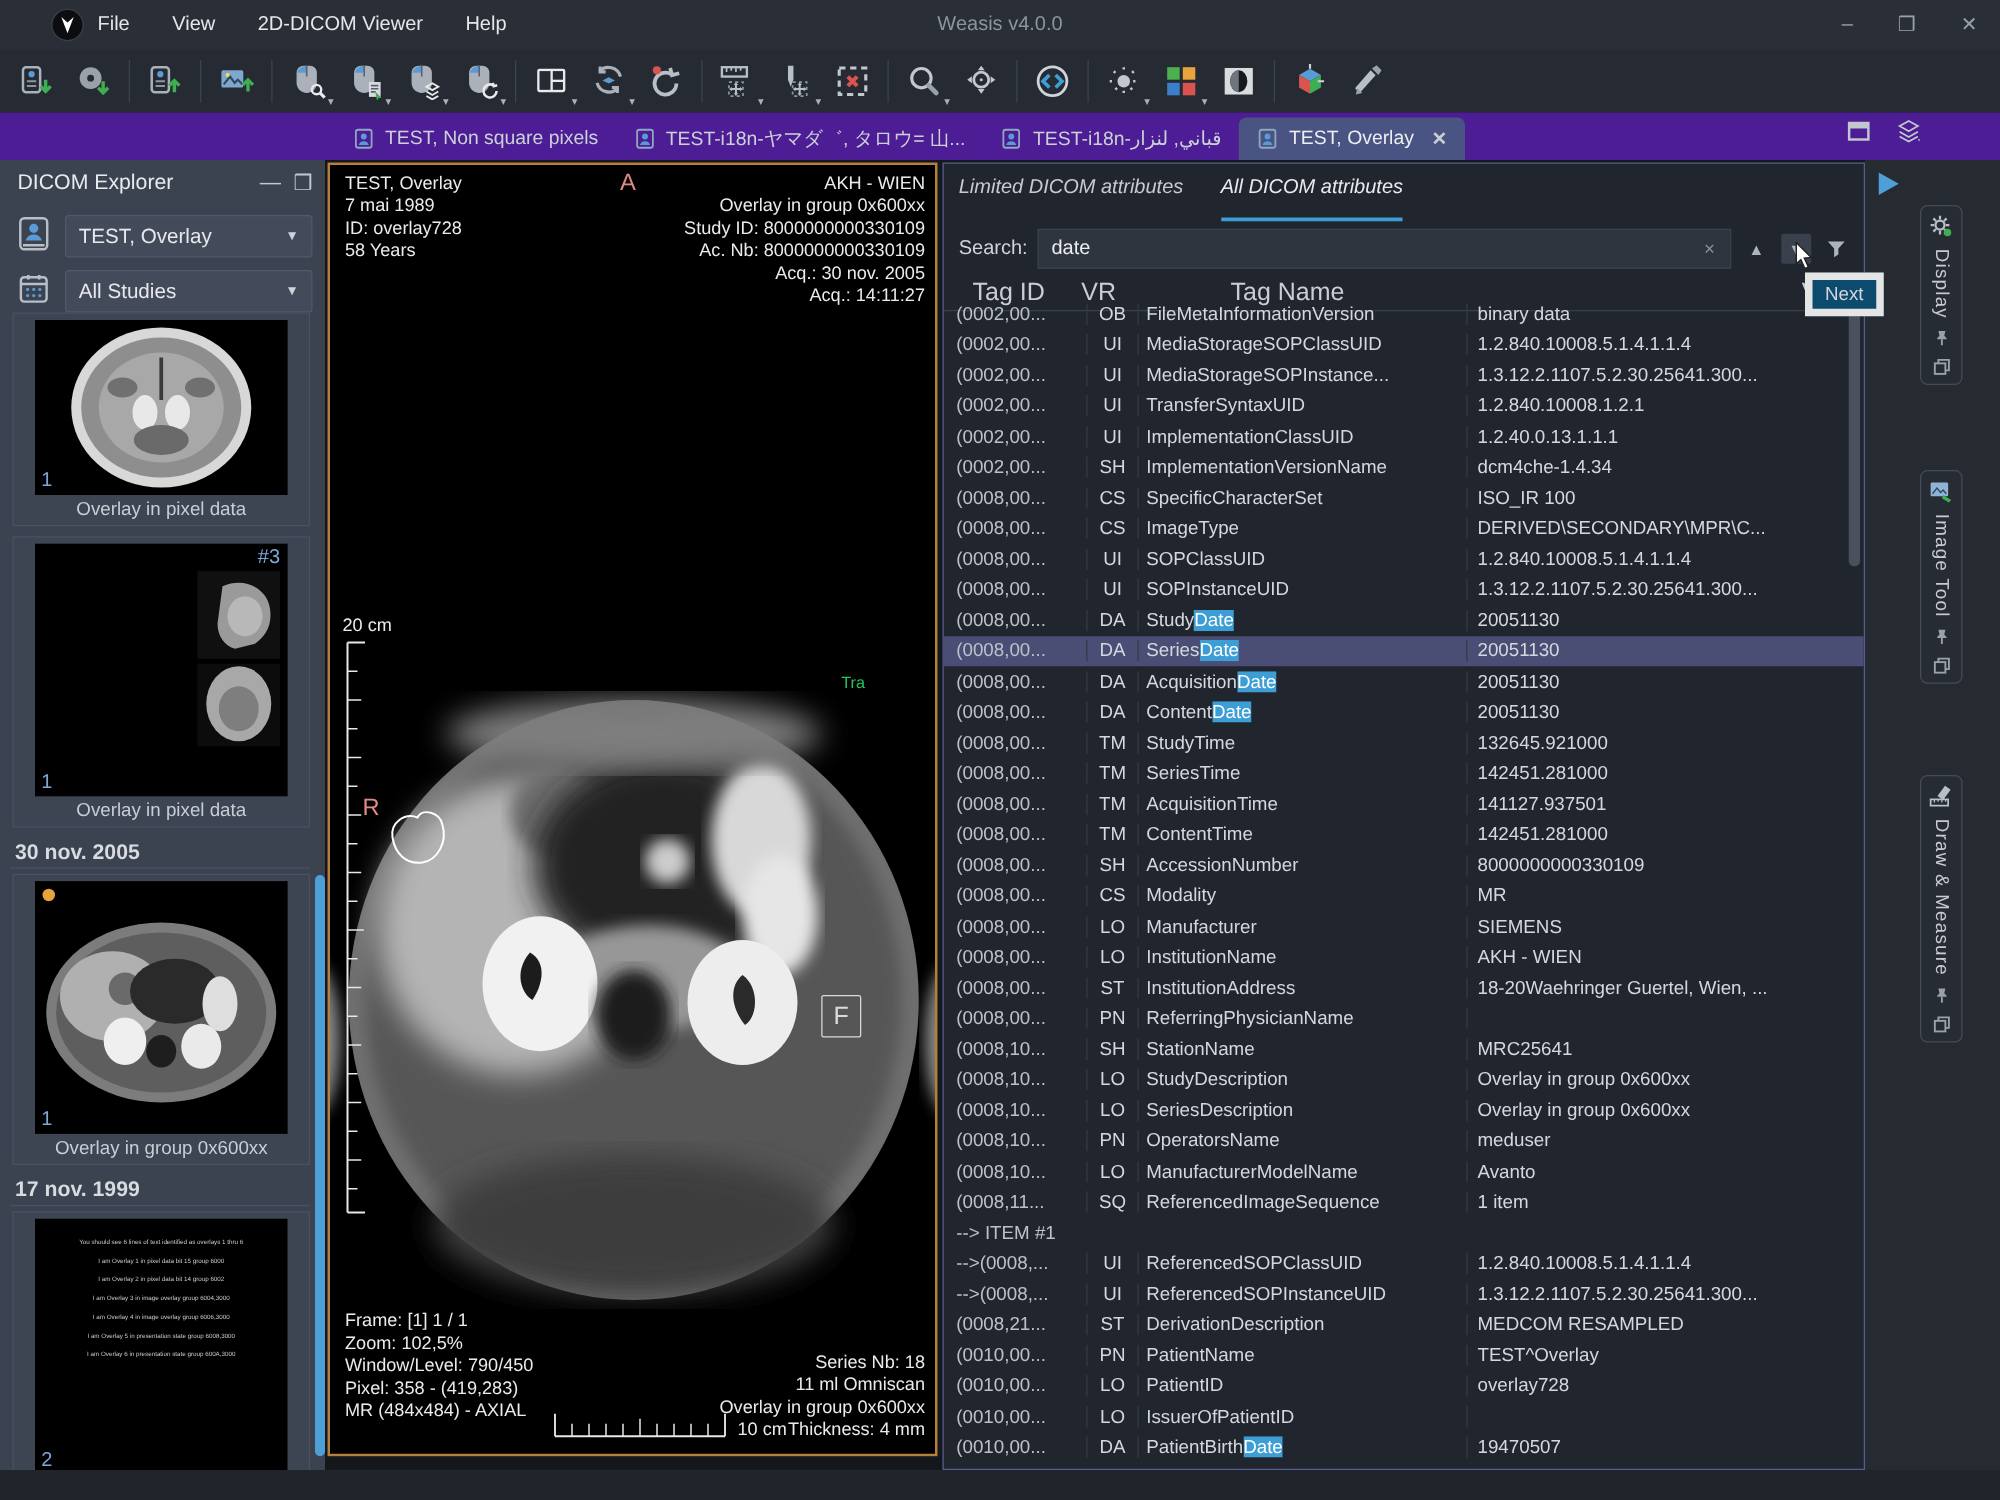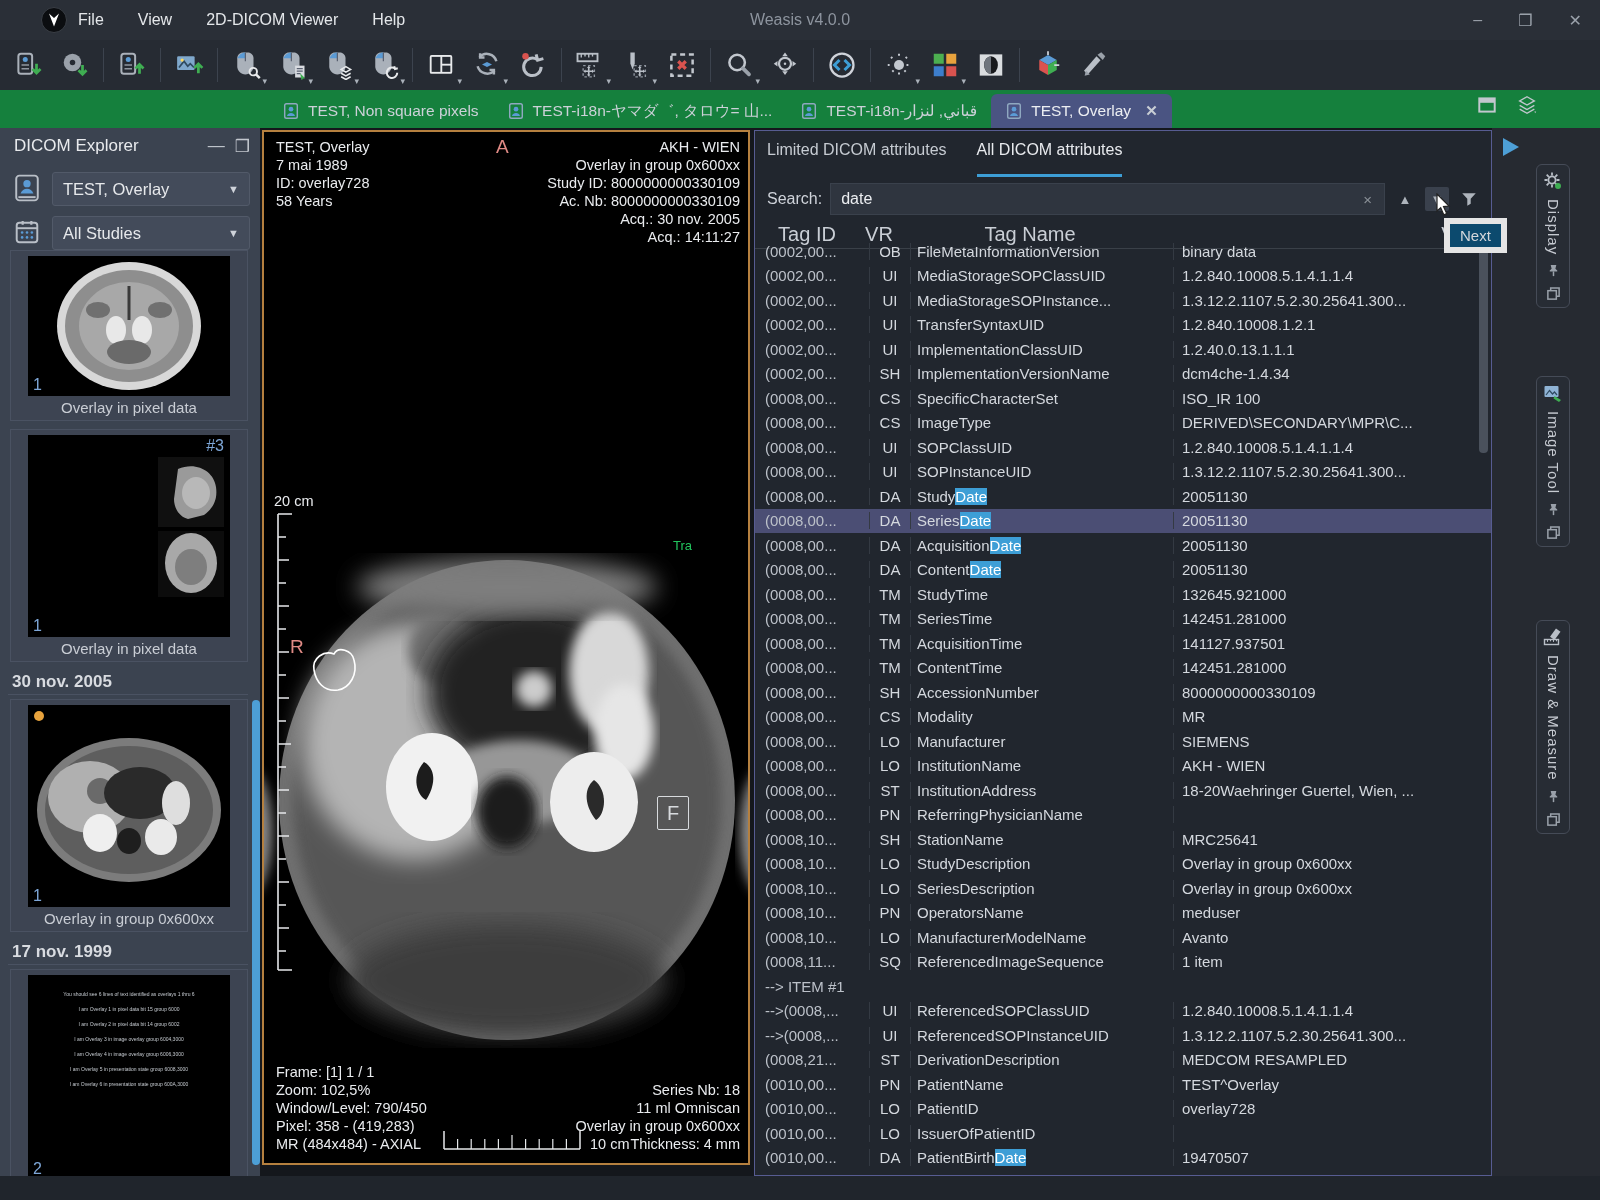--- a/index.html
+++ b/index.html
@@ -12,21 +12,21 @@
   .menu span{cursor:default;}
   .apptitle{position:absolute;left:0;right:0;text-align:center;color:#8d949e;font-size:16px;pointer-events:none;}
   .winctrl{position:absolute;right:18px;top:0;height:40px;display:flex;gap:36px;align-items:center;color:#9aa1aa;font-size:16px;}
   
   .toolbar{position:absolute;left:0;top:40px;width:1600px;height:50px;background:#262b33;display:flex;align-items:center;padding-left:6px;}
   .tbtn{position:relative;width:46px;height:42px;display:flex;align-items:center;justify-content:center;border-radius:3px;}
   .tbtn svg{width:30px;height:30px;}
   .tbtn .caret{position:absolute;right:2px;bottom:0px;font-size:9px;color:#aab1ba;}
   .tbsep{width:1px;height:34px;background:#3c434e;margin:0 5px;}
   
-  .tabstrip{position:absolute;left:0;top:90px;width:1600px;height:38px;background:#15803d;display:flex;align-items:flex-end;padding-left:268px;}
+  .tabstrip{position:absolute;left:0;top:90px;width:1600px;height:38px;background:#4c1d95;display:flex;align-items:flex-end;padding-left:268px;}
   .vtab{height:34px;display:flex;align-items:center;gap:8px;padding:0 14px;color:#ccd1d8;font-size:15.5px;border-radius:6px 6px 0 0;}
   .vtab svg{width:18px;height:18px;flex:0 0 auto;}
   .vtab.active{background:#4a5482;color:#eceef2;}
   .vtab .closex{margin-left:6px;color:#c9ced5;font-weight:bold;font-size:15px;}
   .strip-right{position:absolute;right:62px;top:4px;display:flex;gap:18px;align-items:center;}
   .strip-right svg{width:22px;height:22px;}
   
   .sidebar{position:absolute;left:0;top:128px;width:260px;height:1048px;background:#3b4350;overflow:hidden;}
   .sb-head{display:flex;align-items:center;height:32px;padding:2px 10px 0 14px;color:#e8eaed;font-size:17px;}
   .sb-winbtn{margin-left:auto;display:flex;gap:10px;color:#c2c7ce;}
@@ -50,21 +50,21 @@
   
   .viewer{position:absolute;left:262px;top:130px;width:488px;height:1035px;background:#000;border:2px solid #b5803f;}
   .ov{position:absolute;color:#e9ebee;font-size:14.5px;line-height:18px;}
   .ov.right{text-align:right;}
   .orient{position:absolute;color:#e08a85;font-size:19px;}
   .tra{position:absolute;color:#22c55e;font-size:13px;}
   .fbox{position:absolute;width:32px;height:34px;border:1.5px solid #d8dbde;border-radius:2px;color:#d8dbde;font-size:20px;display:flex;align-items:center;justify-content:center;}
   .mri{position:absolute;inset:0;}
   
   .attr{position:absolute;left:754px;top:130px;width:738px;height:1046px;background:#21262e;border:1px solid #575c92;}
-  .attr-tabs{display:flex;gap:30px;padding:10px 0 0 12px;font-size:16px;color:#c6cbd2;height:36px;}
+  .attr-tabs{display:flex;gap:30px;padding:10px 0 0 12px;font-size:16px;color:#c6cbd2;height:36px;font-style:italic;}
   .attr-tab{padding-bottom:8px;}
   .attr-tab.active{color:#e8eaee;border-bottom:3px solid #3d9ed6;}
   .searchrow{display:flex;align-items:center;height:44px;padding:0 10px 0 12px;gap:8px;}
   .searchrow label{color:#cfd3da;font-size:16px;}
   .searchbox{flex:1;height:32px;background:#2f353f;border:1px solid #3a414c;display:flex;align-items:center;padding:0 8px;}
   .searchbox input{flex:1;background:transparent;border:0;outline:none;color:#eceef1;font-size:16px;font-family:"Liberation Sans",sans-serif;}
   .clearx{color:#8a9097;font-size:15px;padding:0 4px;}
   .navbtn{width:24px;height:24px;display:flex;align-items:center;justify-content:center;color:#aeb4bc;font-size:13px;border-radius:2px;}
   .navbtn.hover{background:#3a414d;}
   .filterbtn svg{width:18px;height:18px;}
@@ -540,21 +540,21 @@
     <svg data-interactable="false" style="position:absolute;left:10px;top:380px;" width="26" height="460" viewBox="0 0 26 460">
       <path d="M4 2v456" stroke="#e6e8ea" stroke-width="1.6"></path>
         <path d="M4 2h14M4 458h14" stroke="#e6e8ea" stroke-width="1.6"></path>
       <g stroke="#e6e8ea" stroke-width="1.3">
           <path d="M4 25h8M4 48h11M4 71h8M4 94h11M4 117h8M4 140h11M4 163h8M4 186h11M4 209h8M4 232h13M4 255h8M4 278h11M4 301h8M4 324h11M4 347h8M4 370h11M4 393h8M4 416h11M4 439h8"></path>
         </g>
     </svg>
     <div class="orient" style="left:26px;top:504px;" data-interactable="false">R</div>
     <div class="tra" style="right:56px;top:406px;" data-interactable="false">Tra</div>
     <div class="fbox" style="left:393px;top:664px;" data-interactable="false">F</div>
-    <div class="ov" style="left:12px;bottom:10px;">
+    <div class="ov" style="left:12px;bottom:25px;">
       <div data-interactable="false">Frame: [1] 1 / 1</div>
       <div data-interactable="false">Zoom: 102,5%</div>
       <div data-interactable="false">Window/Level: 790/450</div>
       <div data-interactable="false">Pixel: 358 - (419,283)</div>
       <div data-interactable="false">MR (484x484) - AXIAL</div>
     </div>
     <div class="ov right" style="right:8px;bottom:28px;">
       <div data-interactable="false">Series Nb: 18</div>
       <div data-interactable="false">11 ml Omniscan</div>
       <div data-interactable="false">Overlay in group 0x600xx</div>

